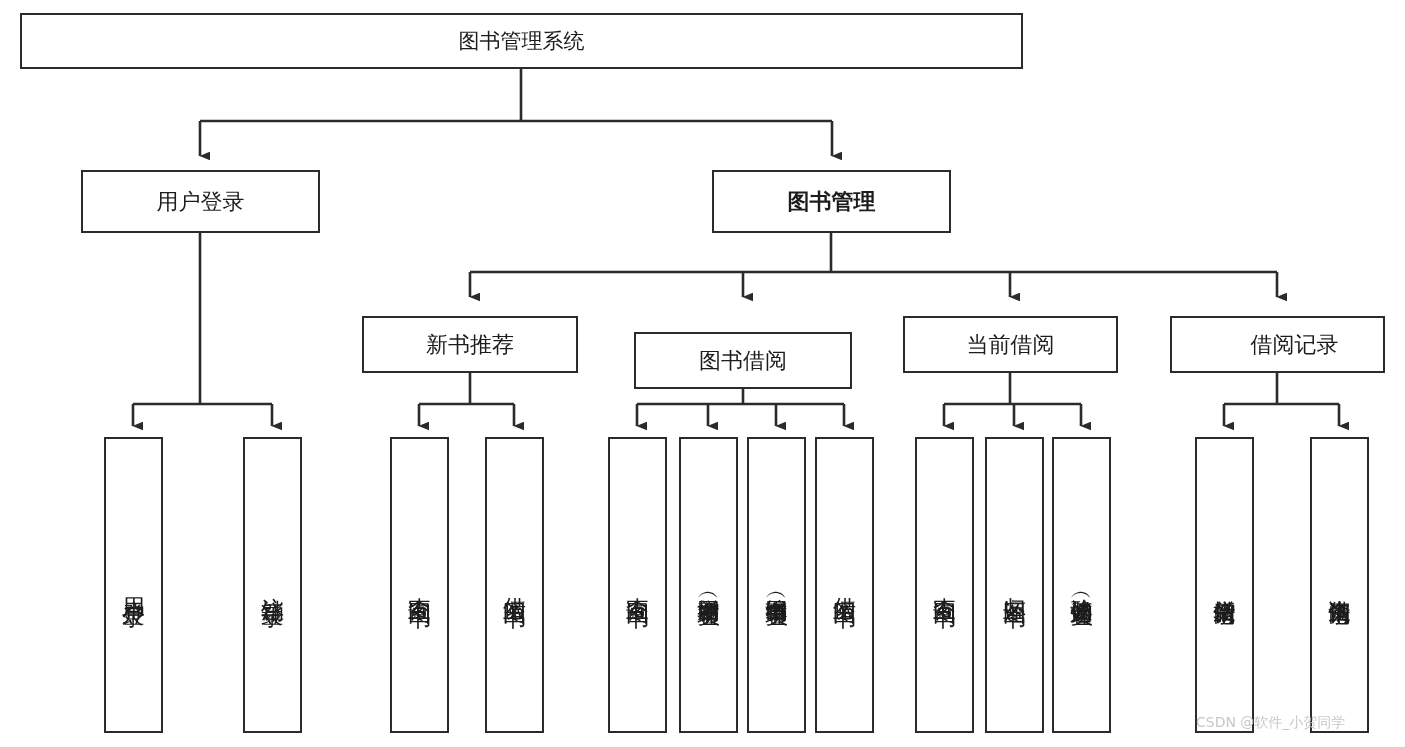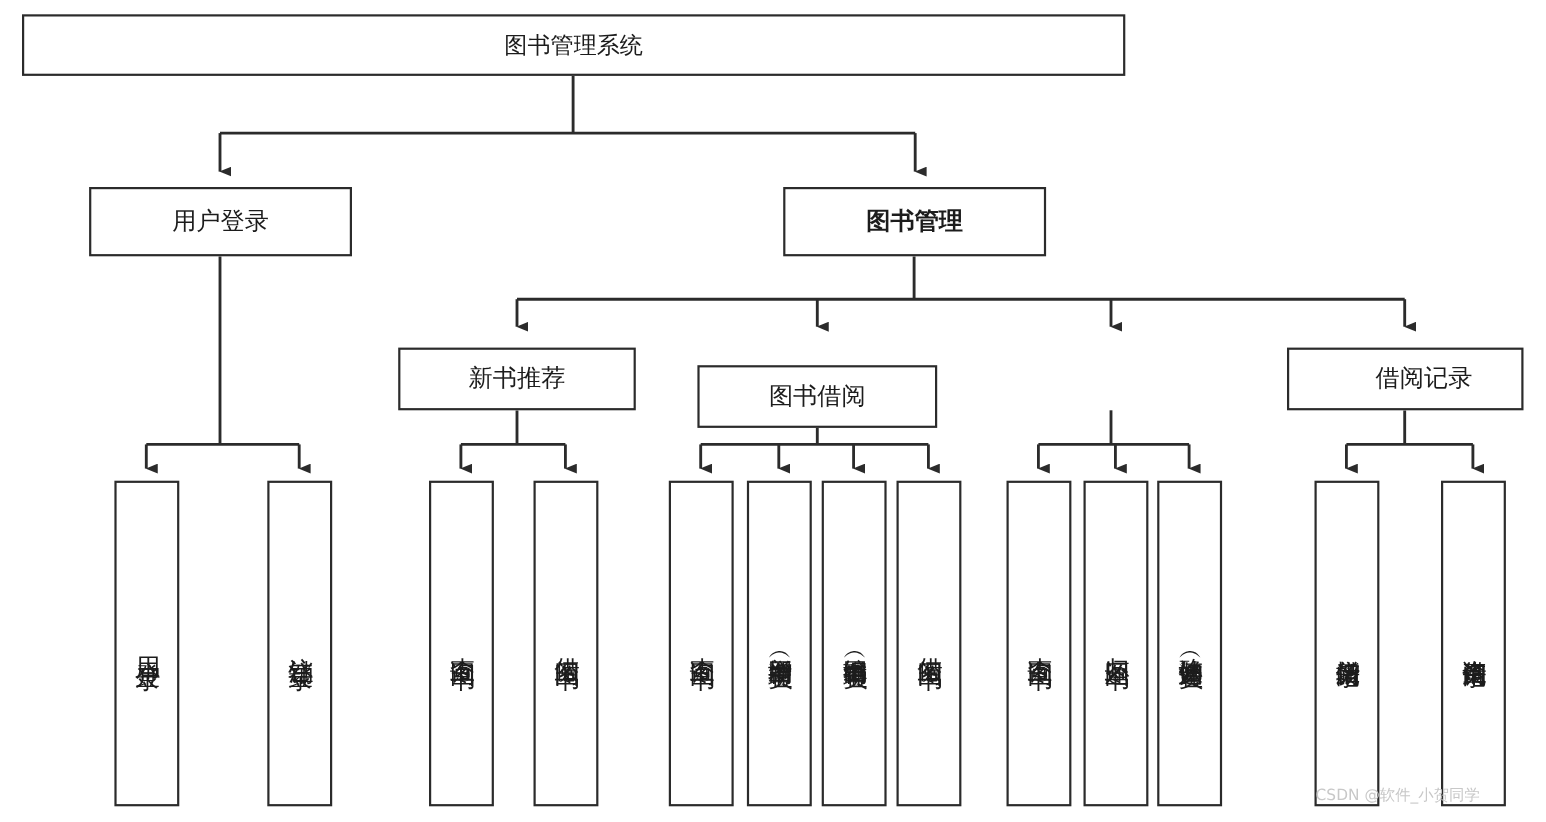--- a/index.html
+++ b/index.html
@@ -132,20 +132,23 @@
   <div class="node horiz" style="left:712px; top:170px; width:239px; height:63px;font-weight:bold;">
     <span class="node-label">图书管理</span>
   </div>
 
   <div class="node horiz" style="left:362px; top:316px; width:216px; height:57px;">
     <span class="node-label">新书推荐</span>
   </div>
   <div class="node horiz" style="left:634px; top:312px; width:218px; height:57px;margin-top:20px;">
     <span class="node-label">图书借阅</span>
   </div>
+  <div class="node horiz" style="left:903px; top:316px; width:215px; height:57px;">
+    <span class="node-label">当前借阅</span>
+  </div>
   <div class="node horiz" style="left:1170px; top:316px; width:215px; height:57px;padding-left:34px;">
     <span class="node-label">借阅记录</span>
   </div>
 
   <div class="node leaf" style="left:104px; top:437px; width:59px; height:296px;">
     <span class="node-label">用户登录</span>
   </div>
   <div class="node leaf" style="left:243px; top:437px; width:59px; height:296px;">
     <span class="node-label">注销登录</span>
   </div>

